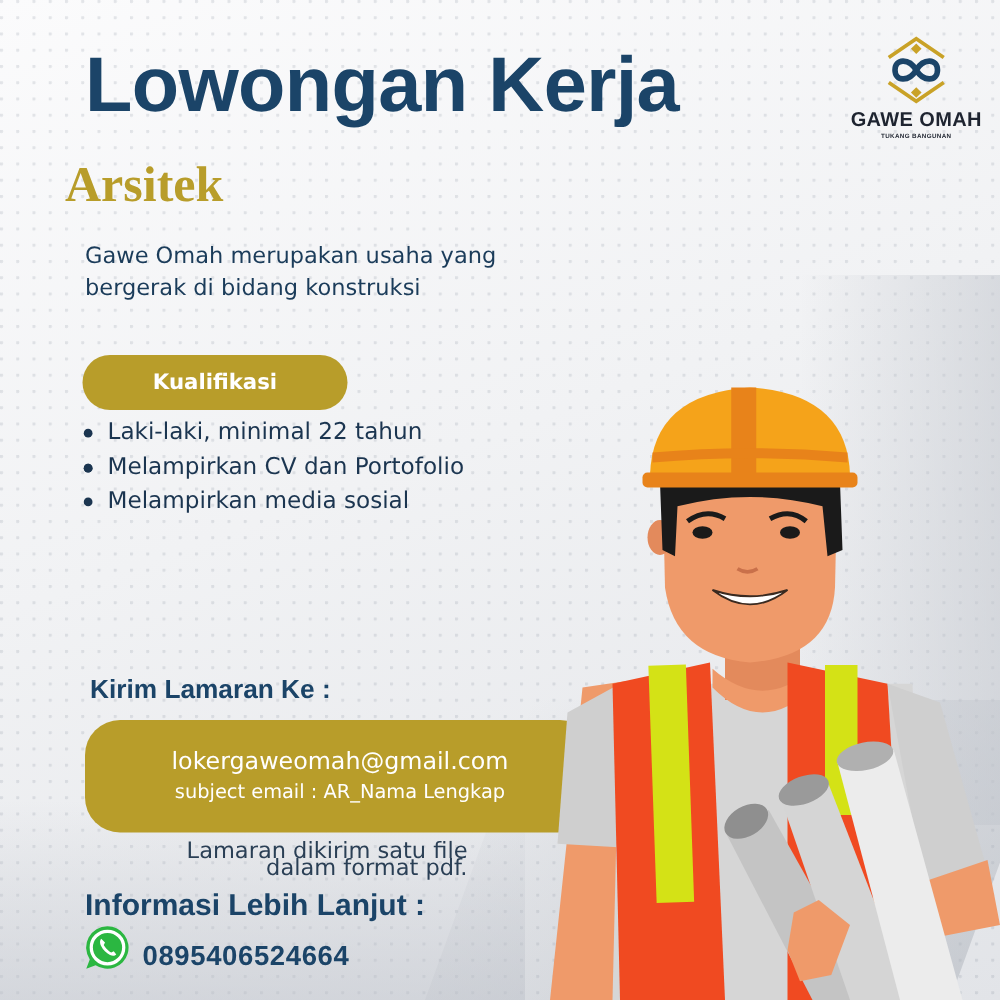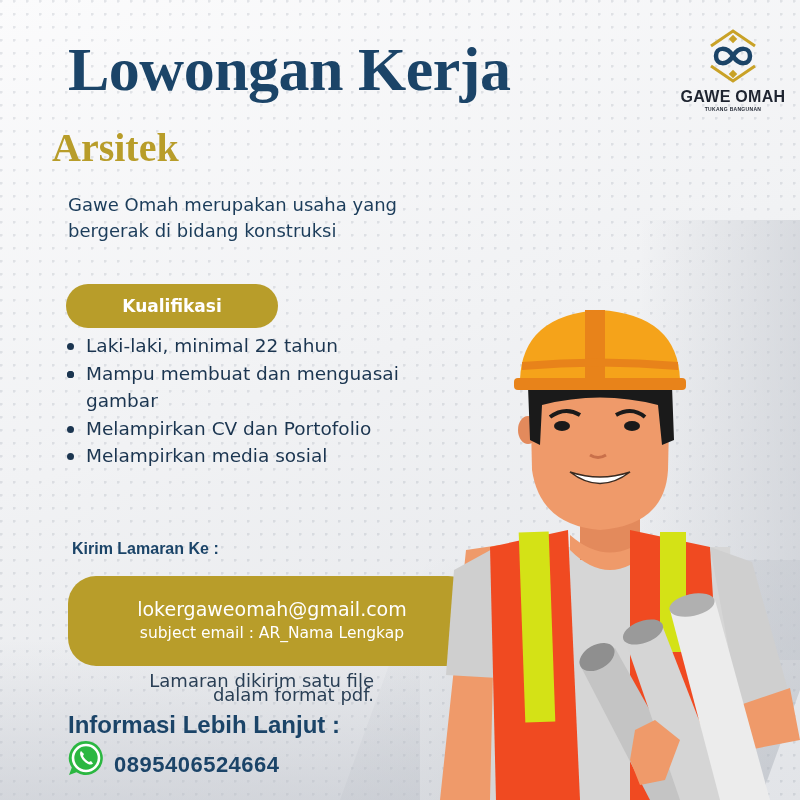--- a/index.html
+++ b/index.html
@@ -23,21 +23,21 @@
   .shade.s2 { left: 0; top: 640px; width: 420px; height: 160px; background: linear-gradient(180deg, rgba(200,204,210,0) 0%, rgba(190,194,202,0.5) 100%); }
   .shade.s3 { left: 640px; top: 220px; width: 160px; height: 440px; background: linear-gradient(90deg, rgba(220,222,226,0) 0%, rgba(195,199,206,0.55) 100%); }
 
   .logo { position: absolute; left: 668px; top: 28px; width: 130px; height: 80px; text-align: center; }
   .logo svg { display: block; margin: 0 auto; }
   .logo-name { font-family: "Liberation Sans", sans-serif; font-weight: 700; font-size: 16px; color: #1e2430; letter-spacing: 0.3px; margin-top: 4px; }
   .logo-tag { font-family: "Liberation Sans", sans-serif; font-weight: 700; font-size: 5px; color: #1e2430; letter-spacing: 0.3px; }
 
   .title {
     position: absolute; left: 68px; top: 38px;
-    font-family: Liberation Serif, serif; font-weight: 700;
+    font-family: Liberation Sans, sans-serif; font-weight: 700;
     font-size: 62px; color: #1b4468; letter-spacing: -0.5px; line-height: 1;
   }
   .subtitle {
     position: absolute; left: 52px; top: 128px;
     font-family: Liberation Serif, serif; font-weight: 700;
     font-size: 40px; color: #b89d2a; line-height: 1;
   }
   .desc {
     position: absolute; left: 68px; top: 192px; width: 400px;
     font-family: "DejaVu Sans", sans-serif; font-size: 18px; line-height: 26px;
@@ -56,21 +56,21 @@
     color: #1b3550;
   }
   .quals li { position: relative; padding-left: 22px; }
   .quals li .bullet {
     position: absolute; left: 3px; top: 11px; width: 7px; height: 7px;
     border-radius: 50%; background: #1b3550;
   }
   .send-label {
     position: absolute; left: 72px; top: 540px;
     font-family: "Liberation Sans", sans-serif; font-weight: 700;
-    font-size: 16px; color: #1b4468;
+    font-size: 21px; color: #1b4468;
   }
   .email-box {
     position: absolute; left: 68px; top: 576px; width: 408px; height: 90px;
     background: #b89d2a; border-radius: 28px;
     color: #fff; text-align: center;
     display: flex; flex-direction: column; justify-content: center;
   }
   .email-box .email { font-family: "DejaVu Sans", sans-serif; font-size: 19px; line-height: 24px; }
   .email-box .subject { font-family: "DejaVu Sans", sans-serif; font-size: 15.5px; line-height: 24px; }
   .note {
@@ -116,21 +116,20 @@
 
   <div class="desc">Gawe Omah merupakan usaha yang bergerak di bidang konstruksi</div>
 
   <div class="pill-heading">
     <span>Kualifikasi</span>
   </div>
 
   <ul class="quals">
     <li><span class="bullet"></span><span>Laki-laki, minimal 22 tahun</span></li>
     <li><span class="bullet"></span></li>
-    <li><span class="bullet"></span><span>Mampu membuat dan menguasai gambar</span></li>
     <li><span class="bullet"></span><span>Melampirkan CV dan Portofolio</span></li>
     <li><span class="bullet"></span><span>Melampirkan media sosial</span></li>
   </ul>
 
   <div class="send-label">Kirim Lamaran Ke :</div>
 
   <div class="email-box">
     <div class="email">lokergaweomah@gmail.com</div>
     <div class="subject">subject email : AR_Nama Lengkap</div>
   </div>

